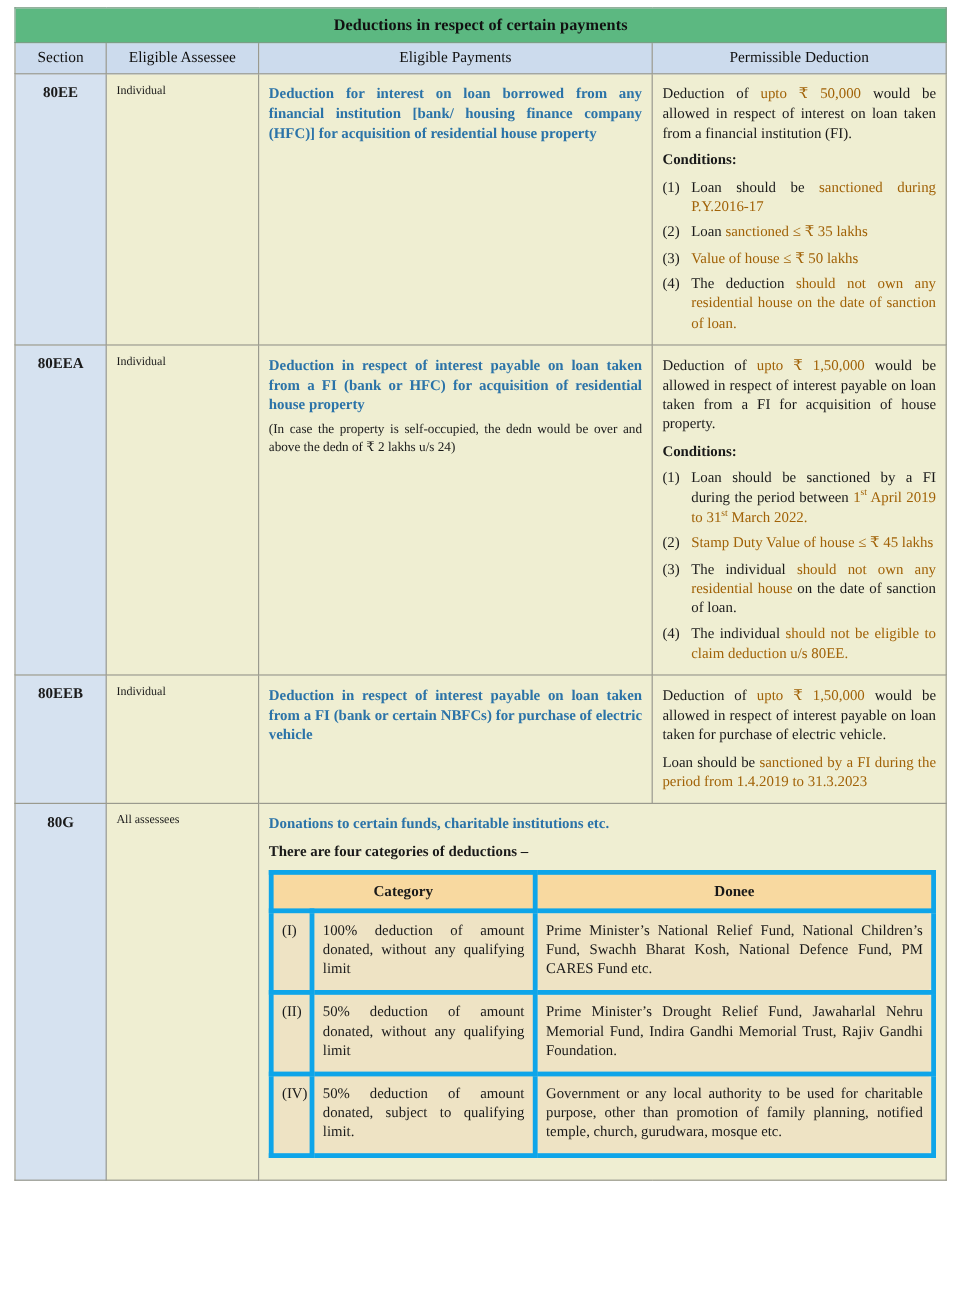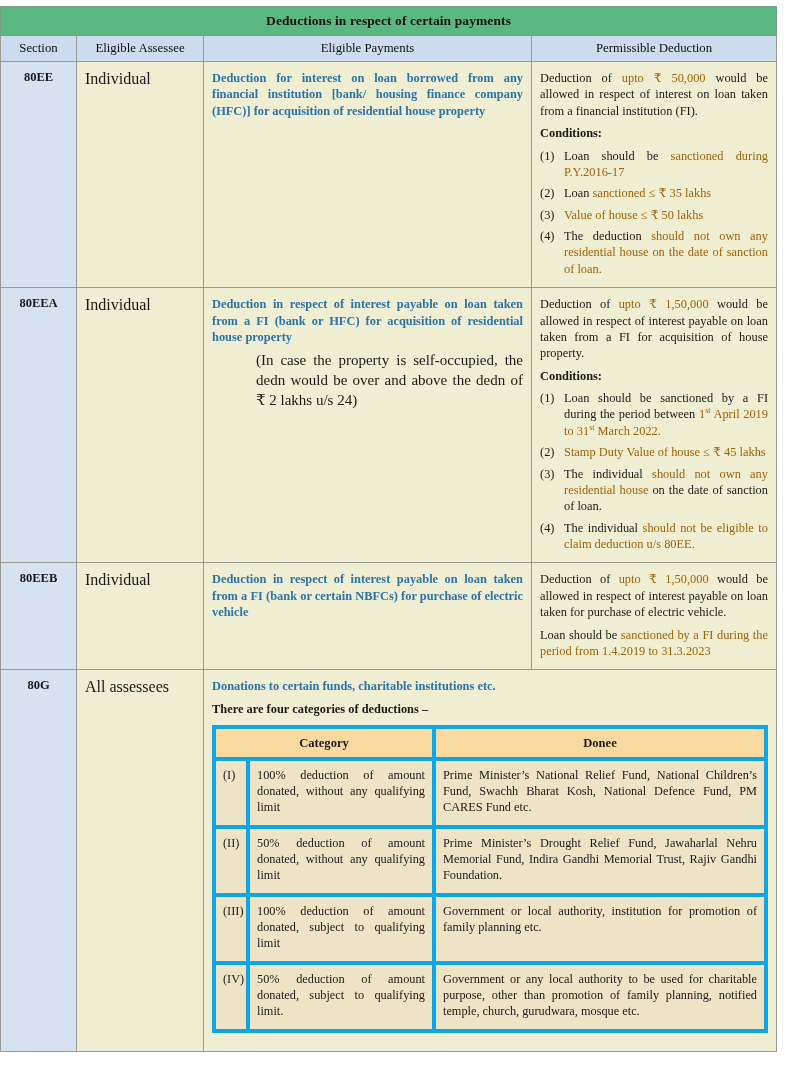--- a/index.html
+++ b/index.html
@@ -7,21 +7,21 @@
     width:800px;height:1080px;
     background:#ffffff;
     font-family:"Liberation Serif","DejaVu Serif",serif;
     color:#1a1a1a;
     -webkit-font-smoothing:antialiased;
   }
   .page{
     position:relative;
     width:800px;height:1080px;
     box-sizing:border-box;
-    padding:6px 12px 14px 0;
+    padding:6px 12px 14px 12px;
   }
   table.main{
     width:776px;
     border-collapse:collapse;
     table-layout:fixed;
   }
   table.main > thead > tr > th,
   table.main > tbody > tr > td{
     border:1px solid #9a9a8e;
     vertical-align:top;
@@ -54,30 +54,30 @@
   td.body-cell{
     background:#efeed2;
     font-size:12.4px;
     line-height:1.32;
     padding:8px 8px 10px 8px;
     text-align:justify;
     hyphens:auto;
   }
   td.assessee{
     background:#efeed2;
-    font-size:16px;
+    font-size:10px;
     padding:8px 6px 8px 8px;
     text-align:left;
   }
   .blue{color:#2b73a8;font-weight:bold;}
   .red{color:#a16207;}
   .bold{font-weight:bold;}
   p{margin:0 0 6px 0;}
   p:last-child{margin-bottom:0;}
-  .note{font-size:15px;margin-left:44px;}
+  .note{font-size:11px;}
   ol.conds{
     margin:3px 0 0 0;
     padding:0;
     list-style:none;
   }
   ol.conds > li{
     display:flex;
     margin-bottom:5px;
     text-align:justify;
   }
@@ -241,25 +241,20 @@
                 <td class="rn">(I)</td>
                 <td class="cat">100% deduction of amount donated, without any qualifying limit</td>
                 <td class="donee">Prime Minister’s National Relief Fund, National Children’s Fund, Swachh Bharat Kosh, National Defence Fund, PM CARES Fund etc.</td>
               </tr>
               <tr>
                 <td class="rn">(II)</td>
                 <td class="cat">50% deduction of amount donated, without any qualifying limit</td>
                 <td class="donee">Prime Minister’s Drought Relief Fund, Jawaharlal Nehru Memorial Fund, Indira Gandhi Memorial Trust, Rajiv Gandhi Foundation.</td>
               </tr>
               <tr>
-                <td class="rn">(III)</td>
-                <td class="cat">100% deduction of amount donated, subject to qualifying limit</td>
-                <td class="donee">Government or local authority, institution for promotion of family planning etc.</td>
-              </tr>
-              <tr>
                 <td class="rn">(IV)</td>
                 <td class="cat">50% deduction of amount donated, subject to qualifying limit.</td>
                 <td class="donee">Government or any local authority to be used for charitable purpose, other than promotion of family planning, notified temple, church, gurudwara, mosque etc.</td>
               </tr>
             </tbody>
           </table>
         </td>
       </tr>
 
     </tbody>

